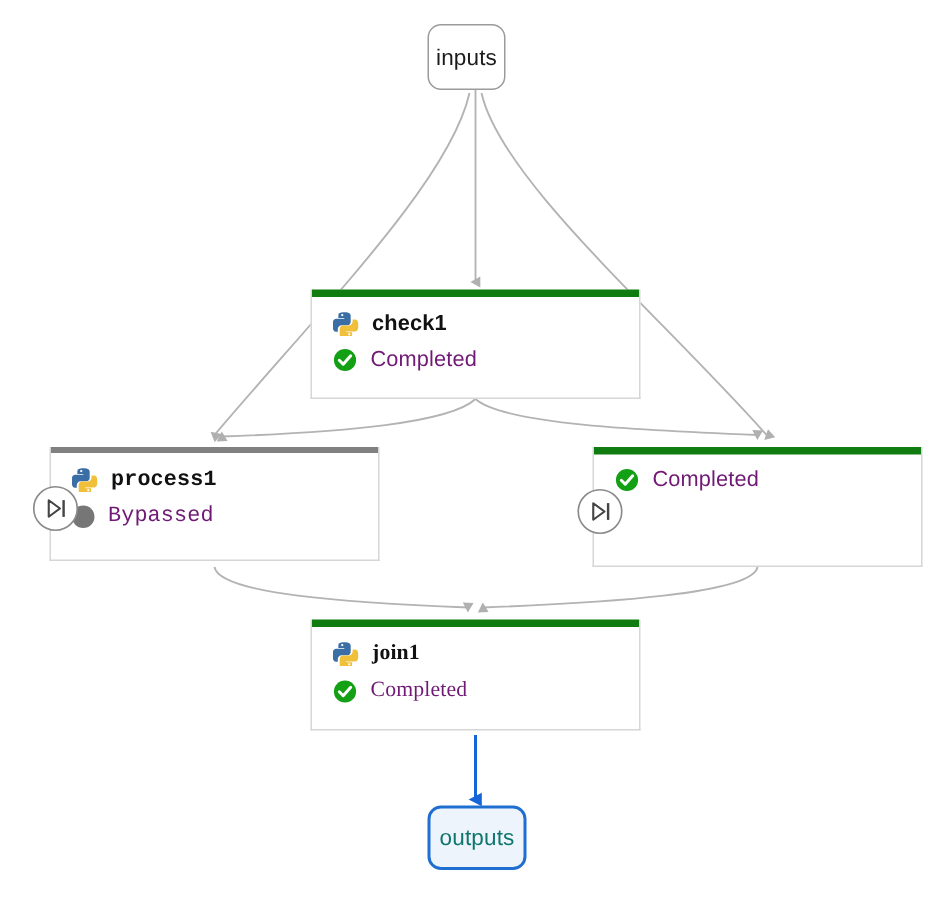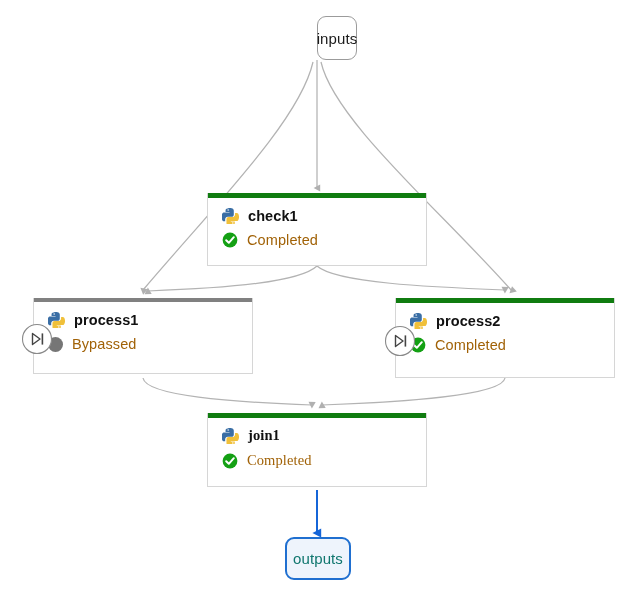--- a/index.html
+++ b/index.html
@@ -76,21 +76,21 @@
   }
   .node-title-row { margin-bottom: 8px; }
   .node-title {
     font-size: 14.5px;
     font-weight: bold;
     color: #111111;
     letter-spacing: 0.1px;
   }
   .node-status {
     font-size: 14.5px;
-    color: #a16207;
+    color: #701a75;
     letter-spacing: 0.1px;
   }
 
   
   .py-icon {
     width: 17px;
     height: 17px;
     flex: 0 0 17px;
     display: block;
   }
@@ -147,21 +147,21 @@
       <path d="M317,266 C336,283 430,287 505,290" marker-end="url(#ah-gray)"></path>
 
       <path d="M143,378 C146,396 232,402 312,405" marker-end="url(#ah-gray)"></path>
 
       <path d="M505,378 C502,396 402,402 322,405" marker-end="url(#ah-gray)"></path>
     </g>
 
     <path d="M317,490 L317,533" fill="none" stroke="#1565d8" stroke-width="2" marker-end="url(#ah-blue)"></path>
   </svg>
 
-  <div class="terminal" style="left:285px; top:16px; width:40px; height:44px;margin-left:32px;">
+  <div class="terminal" style="left:285px; top:16px; width:52px; height:44px;">
     <span>inputs</span>
   </div>
 
   <div class="node" style="left:207px; top:193px; width:220px; height:73px;">
     <div class="topbar"></div>
     <div class="body">
       <div class="node-title-row">
         <svg class="py-icon" viewBox="0 0 32 32">
           <path fill="#3a6ea5" d="M15.6 2.1c-1.9 0-3.7.2-5.2.5-3.1.6-3.7 1.8-3.7 4v2.9h7.5v1H4.1C1.8 10.5.3 11.9-.2 14.5c-.6 3-.6 4.9 0 8 .5 2.5 1.6 4.3 3.9 4.3h2.3v-3.5c0-2.6 2.2-4.9 4.9-4.9h7.4c2.2 0 3.9-1.8 3.9-4V6.6c0-2.1-1.8-3.7-3.9-4.1-1.3-.2-2.7-.4-4.7-.4zm-4 2.3c.8 0 1.4.6 1.4 1.4S12.4 7.2 11.6 7.2 10.2 6.6 10.2 5.8s.6-1.4 1.4-1.4z"></path>
           <path fill="#f0c03a" d="M24.6 10.5v3.4c0 2.7-2.3 5-4.9 5h-7.4c-2.1 0-3.9 1.8-3.9 4v7.5c0 2.1 1.8 3.4 3.9 4 2.5.7 4.8.9 7.8 0 1.9-.6 3.9-1.7 3.9-4v-3h-7.5v-1h11.2c2.2 0 3-1.5 3.8-3.8.8-2.4.7-4.6 0-7.6-.5-2.4-1.6-3.8-3.8-3.8h-3.1zm-4.2 18c.8 0 1.4.6 1.4 1.4s-.6 1.4-1.4 1.4-1.4-.6-1.4-1.4.6-1.4 1.4-1.4z"></path>
@@ -171,21 +171,21 @@
       <div class="node-status-row">
         <svg class="status-icon" viewBox="0 0 16 16">
           <circle cx="8" cy="8" r="7.4" fill="#14a014"></circle>
           <path d="M4.2 8.2 L6.8 10.8 L11.8 5.2" fill="none" stroke="#ffffff" stroke-width="2" stroke-linecap="round" stroke-linejoin="round"></path>
         </svg>
         <span class="node-status">Completed</span>
       </div>
     </div>
   </div>
 
-  <div class="node bypassed" style="left:33px; top:298px; width:220px; height:76px;">
+  <div class="node bypassed" style="left:33px; top:298px; width:220px; height:76px;font-family:Liberation Mono, monospace;">
     <div class="topbar"></div>
     <div class="body">
       <div class="node-title-row">
         <svg class="py-icon" viewBox="0 0 32 32">
           <path fill="#3a6ea5" d="M15.6 2.1c-1.9 0-3.7.2-5.2.5-3.1.6-3.7 1.8-3.7 4v2.9h7.5v1H4.1C1.8 10.5.3 11.9-.2 14.5c-.6 3-.6 4.9 0 8 .5 2.5 1.6 4.3 3.9 4.3h2.3v-3.5c0-2.6 2.2-4.9 4.9-4.9h7.4c2.2 0 3.9-1.8 3.9-4V6.6c0-2.1-1.8-3.7-3.9-4.1-1.3-.2-2.7-.4-4.7-.4zm-4 2.3c.8 0 1.4.6 1.4 1.4S12.4 7.2 11.6 7.2 10.2 6.6 10.2 5.8s.6-1.4 1.4-1.4z"></path>
           <path fill="#f0c03a" d="M24.6 10.5v3.4c0 2.7-2.3 5-4.9 5h-7.4c-2.1 0-3.9 1.8-3.9 4v7.5c0 2.1 1.8 3.4 3.9 4 2.5.7 4.8.9 7.8 0 1.9-.6 3.9-1.7 3.9-4v-3h-7.5v-1h11.2c2.2 0 3-1.5 3.8-3.8.8-2.4.7-4.6 0-7.6-.5-2.4-1.6-3.8-3.8-3.8h-3.1zm-4.2 18c.8 0 1.4.6 1.4 1.4s-.6 1.4-1.4 1.4-1.4-.6-1.4-1.4.6-1.4 1.4-1.4z"></path>
         </svg>
         <span class="node-title">process1</span>
       </div>
       <div class="node-status-row">
@@ -197,27 +197,20 @@
 
   <svg class="run-handle" style="left:21px; top:323px;" viewBox="0 0 32 32">
     <circle cx="16" cy="16" r="14.5" fill="#ffffff" stroke="#8a8a8a" stroke-width="1.1"></circle>
     <path d="M11.5 10.5 L19 16 L11.5 21.5 Z" fill="none" stroke="#444444" stroke-width="1.4" stroke-linejoin="round"></path>
     <rect x="20.6" y="10.4" width="1.6" height="11.2" fill="#444444"></rect>
   </svg>
 
   <div class="node" style="left:395px; top:298px; width:220px; height:80px;">
     <div class="topbar"></div>
     <div class="body">
-      <div class="node-title-row">
-        <svg class="py-icon" viewBox="0 0 32 32">
-          <path fill="#3a6ea5" d="M15.6 2.1c-1.9 0-3.7.2-5.2.5-3.1.6-3.7 1.8-3.7 4v2.9h7.5v1H4.1C1.8 10.5.3 11.9-.2 14.5c-.6 3-.6 4.9 0 8 .5 2.5 1.6 4.3 3.9 4.3h2.3v-3.5c0-2.6 2.2-4.9 4.9-4.9h7.4c2.2 0 3.9-1.8 3.9-4V6.6c0-2.1-1.8-3.7-3.9-4.1-1.3-.2-2.7-.4-4.7-.4zm-4 2.3c.8 0 1.4.6 1.4 1.4S12.4 7.2 11.6 7.2 10.2 6.6 10.2 5.8s.6-1.4 1.4-1.4z"></path>
-          <path fill="#f0c03a" d="M24.6 10.5v3.4c0 2.7-2.3 5-4.9 5h-7.4c-2.1 0-3.9 1.8-3.9 4v7.5c0 2.1 1.8 3.4 3.9 4 2.5.7 4.8.9 7.8 0 1.9-.6 3.9-1.7 3.9-4v-3h-7.5v-1h11.2c2.2 0 3-1.5 3.8-3.8.8-2.4.7-4.6 0-7.6-.5-2.4-1.6-3.8-3.8-3.8h-3.1zm-4.2 18c.8 0 1.4.6 1.4 1.4s-.6 1.4-1.4 1.4-1.4-.6-1.4-1.4.6-1.4 1.4-1.4z"></path>
-        </svg>
-        <span class="node-title">process2</span>
-      </div>
       <div class="node-status-row">
         <svg class="status-icon" viewBox="0 0 16 16">
           <circle cx="8" cy="8" r="7.4" fill="#14a014"></circle>
           <path d="M4.2 8.2 L6.8 10.8 L11.8 5.2" fill="none" stroke="#ffffff" stroke-width="2" stroke-linecap="round" stroke-linejoin="round"></path>
         </svg>
         <span class="node-status">Completed</span>
       </div>
     </div>
   </div>
 

